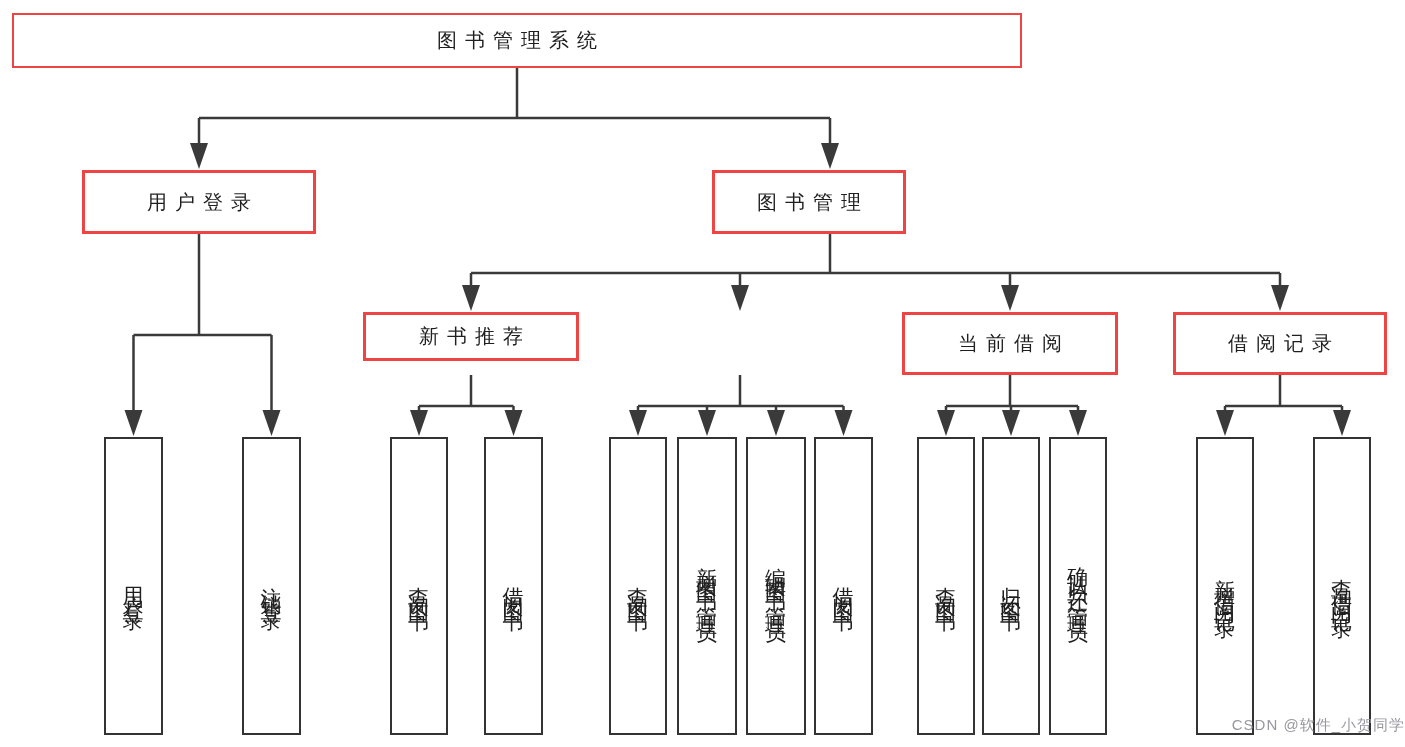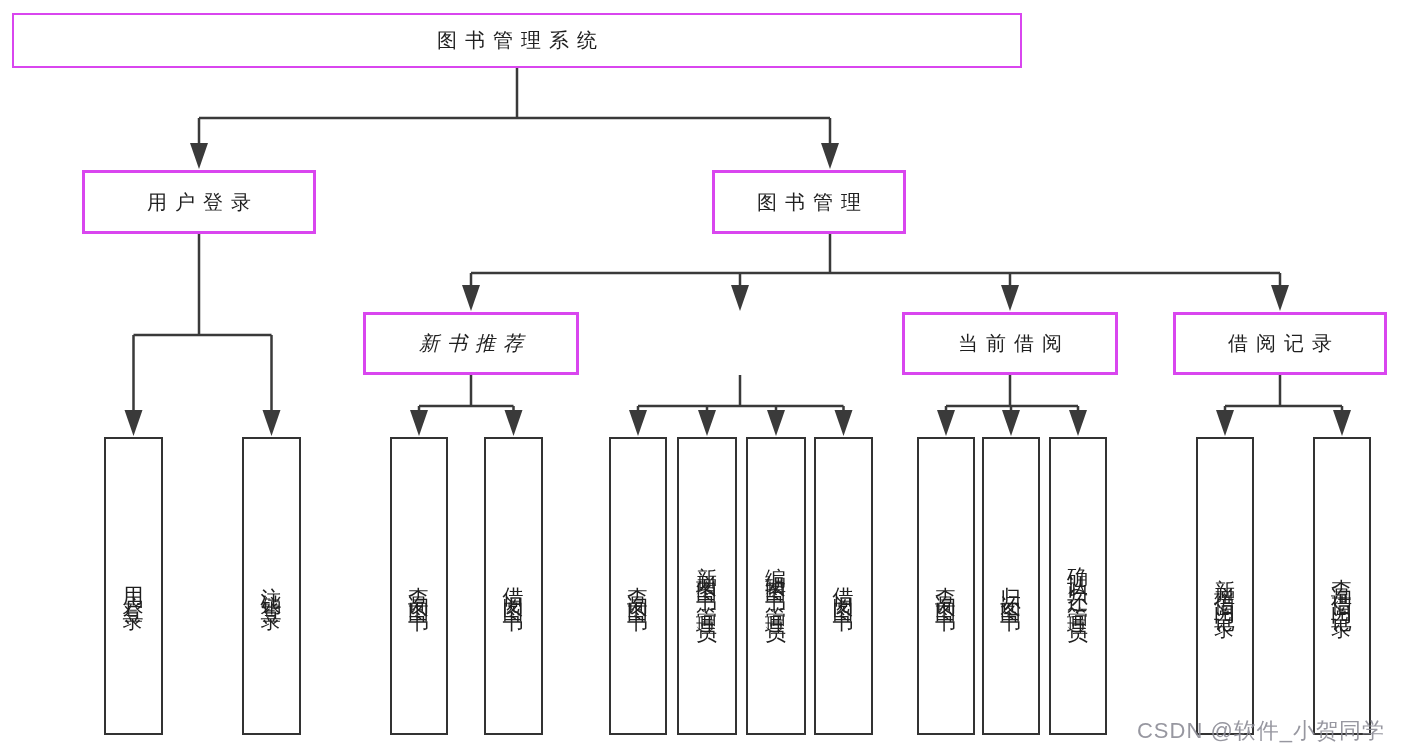--- a/index.html
+++ b/index.html
@@ -15,21 +15,21 @@
   #connectors {
     position: absolute;
     left: 0; top: 0;
     width: 1405px; height: 747px;
     z-index: 1;
   }
   .hbox {
     position: absolute;
     z-index: 2;
     background: #ffffff;
-    border: 3px solid #d946ef;
+    border: 3px solid #ef4444;
     box-sizing: border-box;
     display: flex;
     align-items: center;
     justify-content: center;
   }
   .hbox.root { border-width: 2px; }
   .hbox span {
     font-size: 20px;
     letter-spacing: 8px;
     padding-left: 8px; 
@@ -48,23 +48,23 @@
   .vbox span {
     writing-mode: vertical-rl;
     font-size: 21px;
     letter-spacing: 8px;
     line-height: 1;
     white-space: nowrap;
   }
   #watermark {
     position: absolute;
     z-index: 3;
-    right: 20px;
+    right: 0;
     top: 716px;
-    font-size: 22px;
+    font-size: 15px;
     letter-spacing: 1px;
     color: rgba(140, 140, 150, 0.9);
     white-space: nowrap;
   }
 </style>
 </head>
 <body>
 
 <div id="canvas">
 
@@ -115,21 +115,21 @@
     <span>图书管理系统</span>
   </div>
 
   <div class="hbox" style="left:82px; top:170px; width:234px; height:64px;">
     <span>用户登录</span>
   </div>
   <div class="hbox" style="left:712px; top:170px; width:194px; height:64px;">
     <span>图书管理</span>
   </div>
 
-  <div class="hbox" style="left:363px; top:312px; width:216px; height:63px;font-style:italic;">
+  <div class="hbox" style="left:363px; top:312px; width:216px; height:49px;">
     <span>新书推荐</span>
   </div>
   <div class="hbox" style="left:902px; top:312px; width:216px; height:63px;text-align:right;">
     <span>当前借阅</span>
   </div>
   <div class="hbox" style="left:1173px; top:312px; width:214px; height:63px;">
     <span>借阅记录</span>
   </div>
 
   <div class="vbox" style="left:104px; top:437px; width:59px; height:298px;">

